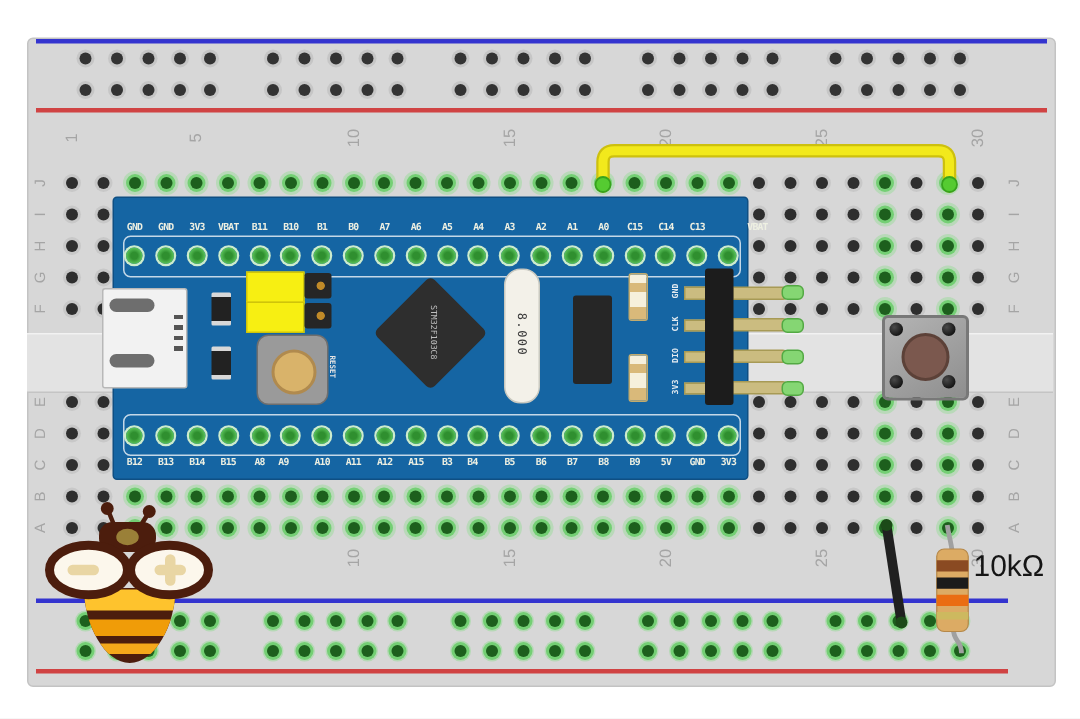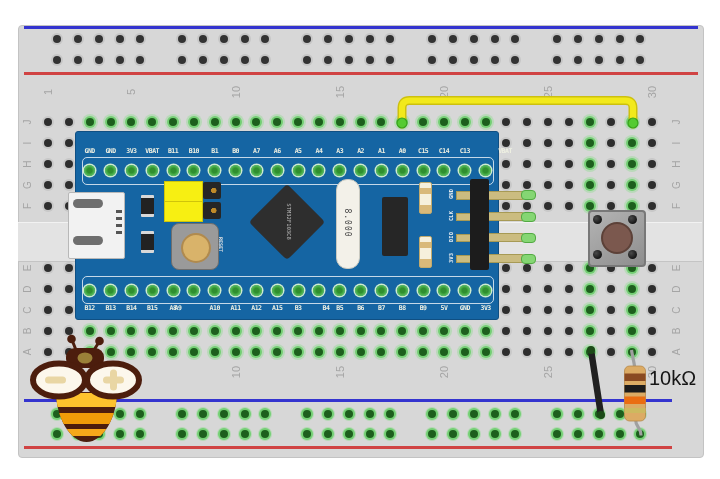--- a/index.html
+++ b/index.html
@@ -611,33 +611,33 @@
     <div class="plabel" style="left: 77.68px; top: 304px;">B12</div>
     <div class="bpin" style="left: 105.02px; top: 284.5px;"></div>
     <div class="plabel" style="left: 98.52px; top: 304px;">B13</div>
     <div class="bpin" style="left: 125.86px; top: 284.5px;"></div>
     <div class="plabel" style="left: 119.36px; top: 304px;">B14</div>
     <div class="bpin" style="left: 146.7px; top: 284.5px;"></div>
     <div class="plabel" style="left: 140.2px; top: 304px;">B15</div>
     <div class="bpin" style="left: 167.54px; top: 284.5px;"></div>
     <div class="plabel" style="left: 161.04px; top: 304px;">A8</div>
     <div class="bpin" style="left: 188.38px; top: 284.5px;"></div>
-    <div class="plabel" style="left: 166px; top: 304px;">A9</div>
+    <div class="plabel" style="left: 177px; top: 304px;">A9</div>
     <div class="bpin" style="left: 209.22px; top: 284.5px;"></div>
     <div class="plabel" style="left: 202.72px; top: 304px;">A10</div>
     <div class="bpin" style="left: 230.06px; top: 284.5px;"></div>
     <div class="plabel" style="left: 223.56px; top: 304px;">A11</div>
     <div class="bpin" style="left: 250.9px; top: 284.5px;"></div>
     <div class="plabel" style="left: 244.4px; top: 304px;">A12</div>
     <div class="bpin" style="left: 271.74px; top: 284.5px;"></div>
     <div class="plabel" style="left: 265.24px; top: 304px;">A15</div>
     <div class="bpin" style="left: 292.58px; top: 284.5px;"></div>
     <div class="plabel" style="left: 286.08px; top: 304px;">B3</div>
     <div class="bpin" style="left: 313.42px; top: 284.5px;"></div>
-    <div class="plabel" style="left: 314px; top: 304px;">B4</div>
+    <div class="plabel" style="left: 303px; top: 304px;">B4</div>
     <div class="bpin" style="left: 334.26px; top: 284.5px;"></div>
     <div class="plabel" style="left: 327.76px; top: 304px;">B5</div>
     <div class="bpin" style="left: 355.1px; top: 284.5px;"></div>
     <div class="plabel" style="left: 348.6px; top: 304px;">B6</div>
     <div class="bpin" style="left: 375.94px; top: 284.5px;"></div>
     <div class="plabel" style="left: 369.44px; top: 304px;">B7</div>
     <div class="bpin" style="left: 396.78px; top: 284.5px;"></div>
     <div class="plabel" style="left: 390.28px; top: 304px;">B8</div>
     <div class="bpin" style="left: 417.62px; top: 284.5px;"></div>
     <div class="plabel" style="left: 411.12px; top: 304px;">B9</div>

